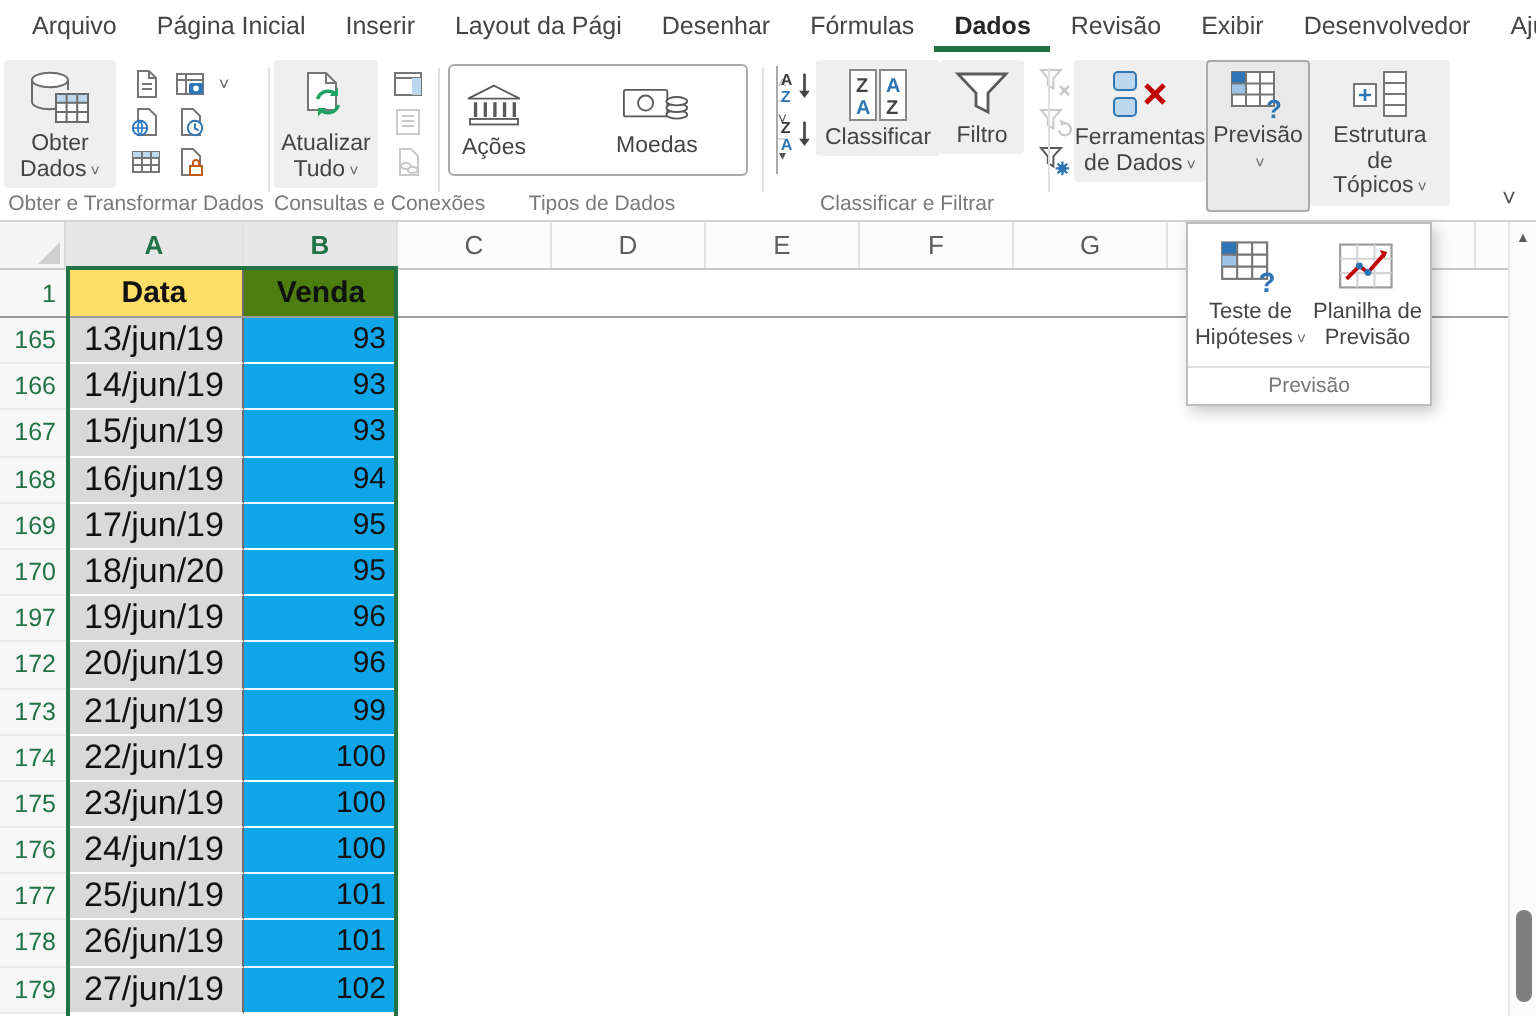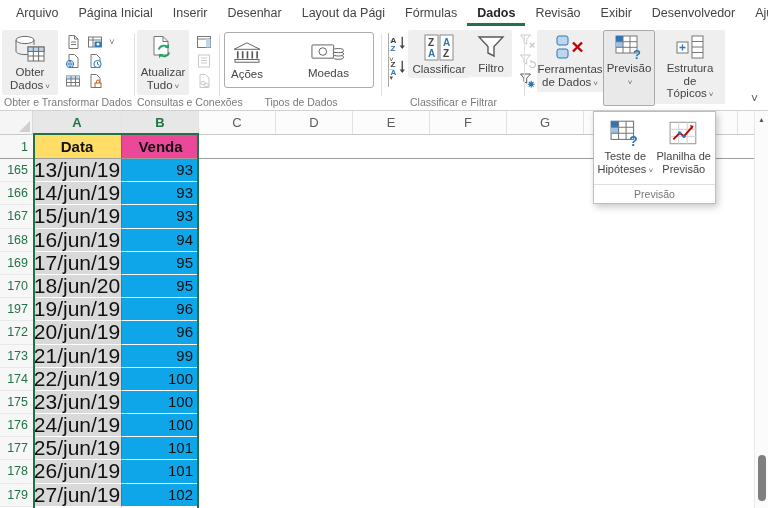--- a/index.html
+++ b/index.html
@@ -50,27 +50,27 @@
             border-bottom:1px solid #C9C9C9;box-sizing:border-box;}
   .colh{height:23px;line-height:23px;text-align:center;font-size:13px;color:#5F5D5B;border-right:1px solid #E2E2E2;box-sizing:border-box;}
   .colh.sel{background:#E7E7E7;color:#217346;font-weight:700;}
   .colfill{flex:1;border:none;}
   .row1{position:absolute;left:0;top:24px;height:24px;display:flex;}
   .rowhead{width:33px;box-sizing:border-box;font-size:12.5px;color:#217346;text-align:right;padding-right:5px;
            background:#F7F7F7;border-bottom:1px solid #E9E9E9;}
   .row1 .rowhead{line-height:24px;}
   .hcell-a{width:89px;background:#FFDD66;font-weight:700;text-align:center;line-height:24px;font-size:15px;color:#111;
            border-right:1px solid #6b6b6b;box-sizing:border-box;}
-  .hcell-b{width:77px;background:#ec4899;font-weight:700;text-align:center;line-height:24px;font-size:15px;color:#111;box-sizing:border-box;}
+  .hcell-b{width:77px;background:#4d7c0f;font-weight:700;text-align:center;line-height:24px;font-size:15px;color:#111;box-sizing:border-box;}
   .cellrest{flex:1;background:#fff;}
   .rows{position:absolute;left:0;top:48px;right:0;bottom:0;display:flex;flex-direction:column;}
   .sheet-row{display:flex;height:23.2px;box-sizing:border-box;}
   .sheet-row .rowhead{line-height:23.2px;}
   .cell-a{width:89px;background:#D9D9D9;border-right:1px solid #6E6E6E;border-bottom:1px solid #FFFFFF;box-sizing:border-box;
-          text-align:center;font-size:21px;color:#111;line-height:22px;}
+          text-align:center;font-size:17px;color:#111;line-height:22px;}
   .cell-b{width:77px;background:#0ea5e9;border-bottom:1px solid #FFFFFF;box-sizing:border-box;
           text-align:right;padding-right:6px;font-size:15px;color:#111;line-height:22px;}
   .freeze{position:absolute;left:0;top:47px;height:1px;right:0;background:#9F9D9B;}
   .sel-top{position:absolute;left:33px;top:22px;width:166px;height:2px;background:#217346;}
   .sel-left{position:absolute;left:33px;top:24px;width:2px;bottom:0;background:#217346;}
   .sel-right{position:absolute;left:197px;top:24px;width:2px;bottom:0;background:#217346;}
 
   
   .vscroll{position:absolute;top:111px;right:0;width:14px;height:397px;background:#FBFBFB;border-left:1px solid #E8E8E8;box-sizing:border-box;}
   .sarrow{height:16px;display:flex;align-items:center;justify-content:center;color:#5a5a5a;font-size:7px;}
@@ -88,22 +88,22 @@
 </head>
 <body>
 
 <div id="app">
 
   <div class="tabbar">
     <div class="tabs" id="tabs">
         <div class="tab">Arquivo</div>
         <div class="tab">Página Inicial</div>
         <div class="tab">Inserir</div>
+        <div class="tab">Layout da Pági</div>
         <div class="tab">Desenhar</div>
-        <div class="tab">Layout da Pági</div>
         <div class="tab">Fórmulas</div>
         <div class="tab active">Dados</div>
         <div class="tab">Revisão</div>
         <div class="tab">Exibir</div>
         <div class="tab">Desenvolvedor</div>
         <div class="tab">Ajuda</div>
       </div>
 
   </div>
 

